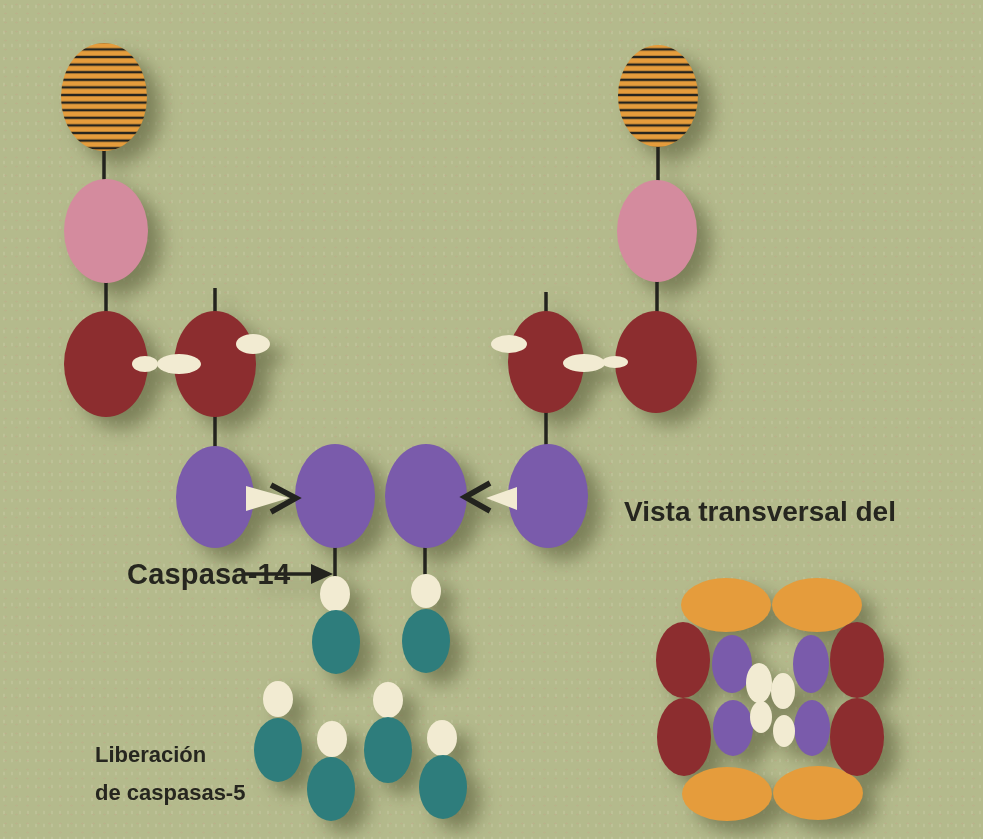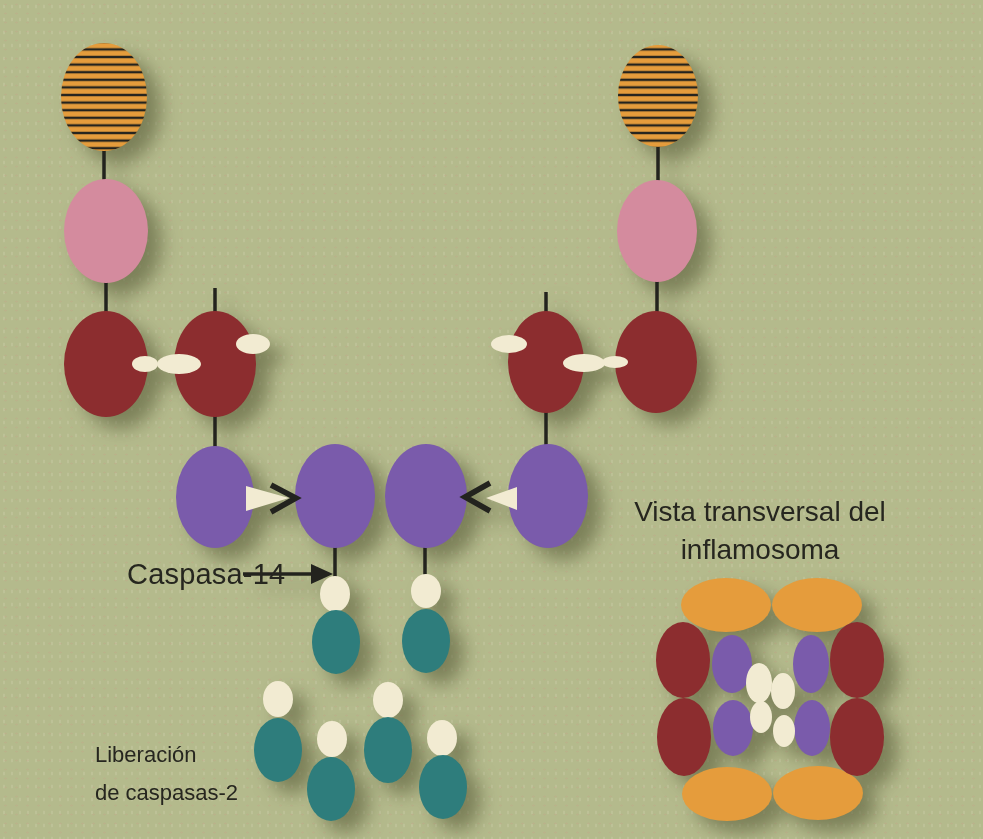--- a/index.html
+++ b/index.html
@@ -9,21 +9,21 @@
     background-color:#b4ba8c;
     background-image:
       radial-gradient(rgba(216,130,130,0.14) 1px, transparent 1.4px),
       radial-gradient(rgba(255,250,230,0.12) 1px, transparent 1.4px);
     background-size:11px 9px,8px 13px;
   }
   svg.diagram{
     position:absolute;left:0;top:0;
     filter:drop-shadow(14px 12px 9px rgba(78,82,48,0.55));
   }
-  .label{position:absolute;color:#26261f;}
+  .label{position:absolute;color:#26261f;font-weight:bold;}
   .label-caspasa{left:127px;top:558px;font-size:29px;letter-spacing:0.2px;}
   .label-liberacion{left:95px;top:736px;font-size:22px;line-height:38px;}
   .label-vista{left:610px;top:493px;width:300px;text-align:center;font-size:28px;line-height:38px;}
 </style>
 </head>
 <body>
 
 <div class="canvas">
 
   <svg class="diagram" width="983" height="839" viewBox="0 0 983 839">
@@ -103,21 +103,20 @@
         <ellipse cx="783" cy="691" rx="12" ry="18" fill="#f2ebd2"></ellipse>
         <ellipse cx="761" cy="717" rx="11" ry="16" fill="#f2ebd2"></ellipse>
         <ellipse cx="784" cy="731" rx="11" ry="16" fill="#f2ebd2"></ellipse>
       </g>
   </svg>
 
   <div class="label label-caspasa">Caspasa-14</div>
 
   <div class="label label-liberacion">
     <div>Liberación</div>
-    <div>de caspasas-2</div>
+    <div>de caspasas-5</div>
   </div>
 
   <div class="label label-vista">
     <div>Vista transversal del</div>
-    <div>inflamosoma</div>
   </div>
 
 </div>
 
 </body></html>

